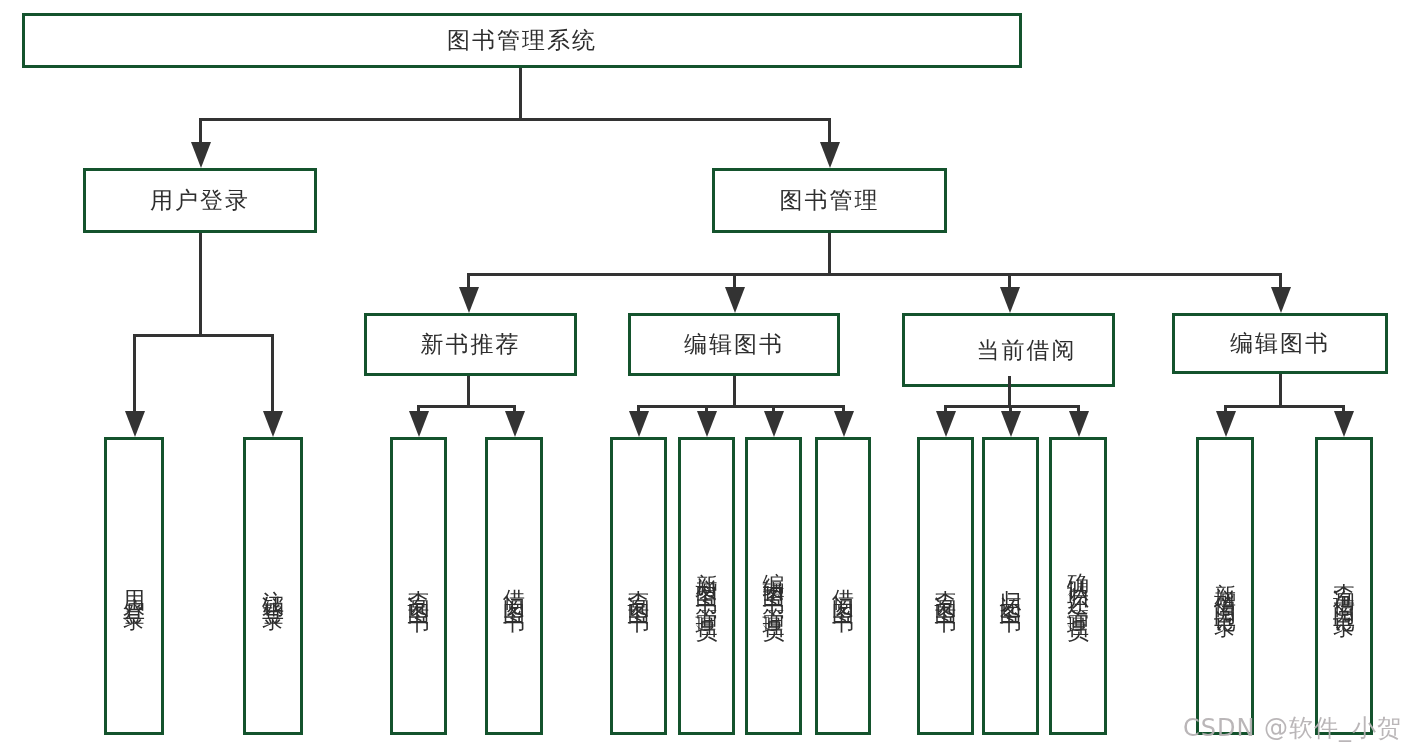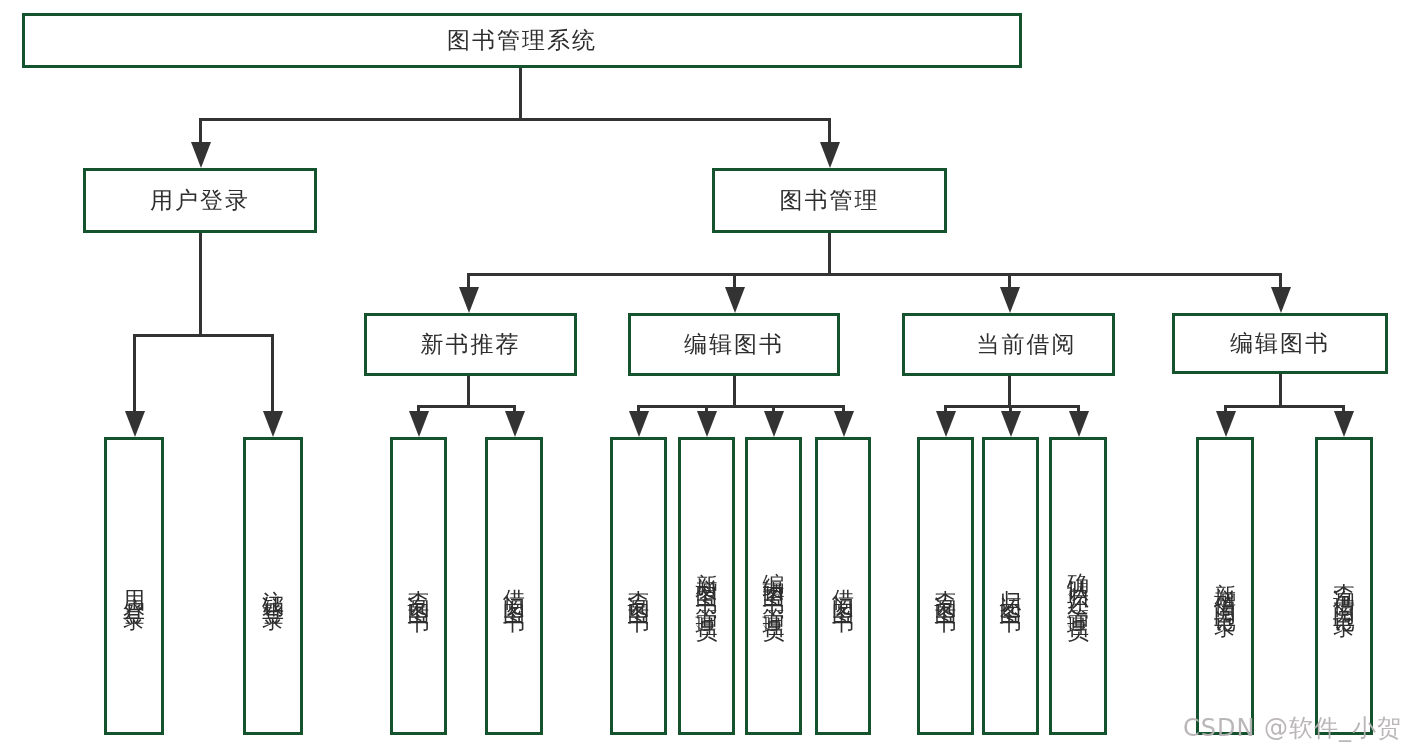--- a/index.html
+++ b/index.html
@@ -35,21 +35,21 @@
 
 <div class="canvas">
 
   <div class="node" style="left:22px;top:13px;width:1000px;height:55px;">图书管理系统</div>
 
   <div class="node" style="left:83px;top:168px;width:234px;height:65px;">用户登录</div>
   <div class="node" style="left:712px;top:168px;width:235px;height:65px;">图书管理</div>
 
   <div class="node" style="left:364px;top:313px;width:213px;height:63px;">新书推荐</div>
   <div class="node" style="left:628px;top:313px;width:212px;height:63px;">编辑图书</div>
-  <div class="node" style="left:902px;top:313px;width:213px;height:63px;padding-left:36px;">当前借阅</div>
+  <div class="node" style="left:902px;top:313px;width:213px;height:74px;padding-left:36px;">当前借阅</div>
   <div class="node" style="left:1172px;top:313px;width:216px;height:61px;">编辑图书</div>
 
   <div class="node leaf" style="left:104px;top:437px;width:60px;height:298px;">用户登录</div>
   <div class="node leaf" style="left:243px;top:437px;width:60px;height:298px;">注销登录</div>
 
   <div class="node leaf" style="left:390px;top:437px;width:57px;height:298px;">查询图书</div>
   <div class="node leaf" style="left:485px;top:437px;width:58px;height:298px;">借阅图书</div>
 
   <div class="node leaf" style="left:610px;top:437px;width:57px;height:298px;">查询图书</div>
   <div class="node leaf" style="left:678px;top:437px;width:57px;height:298px;">新增图书（管理员）</div>

